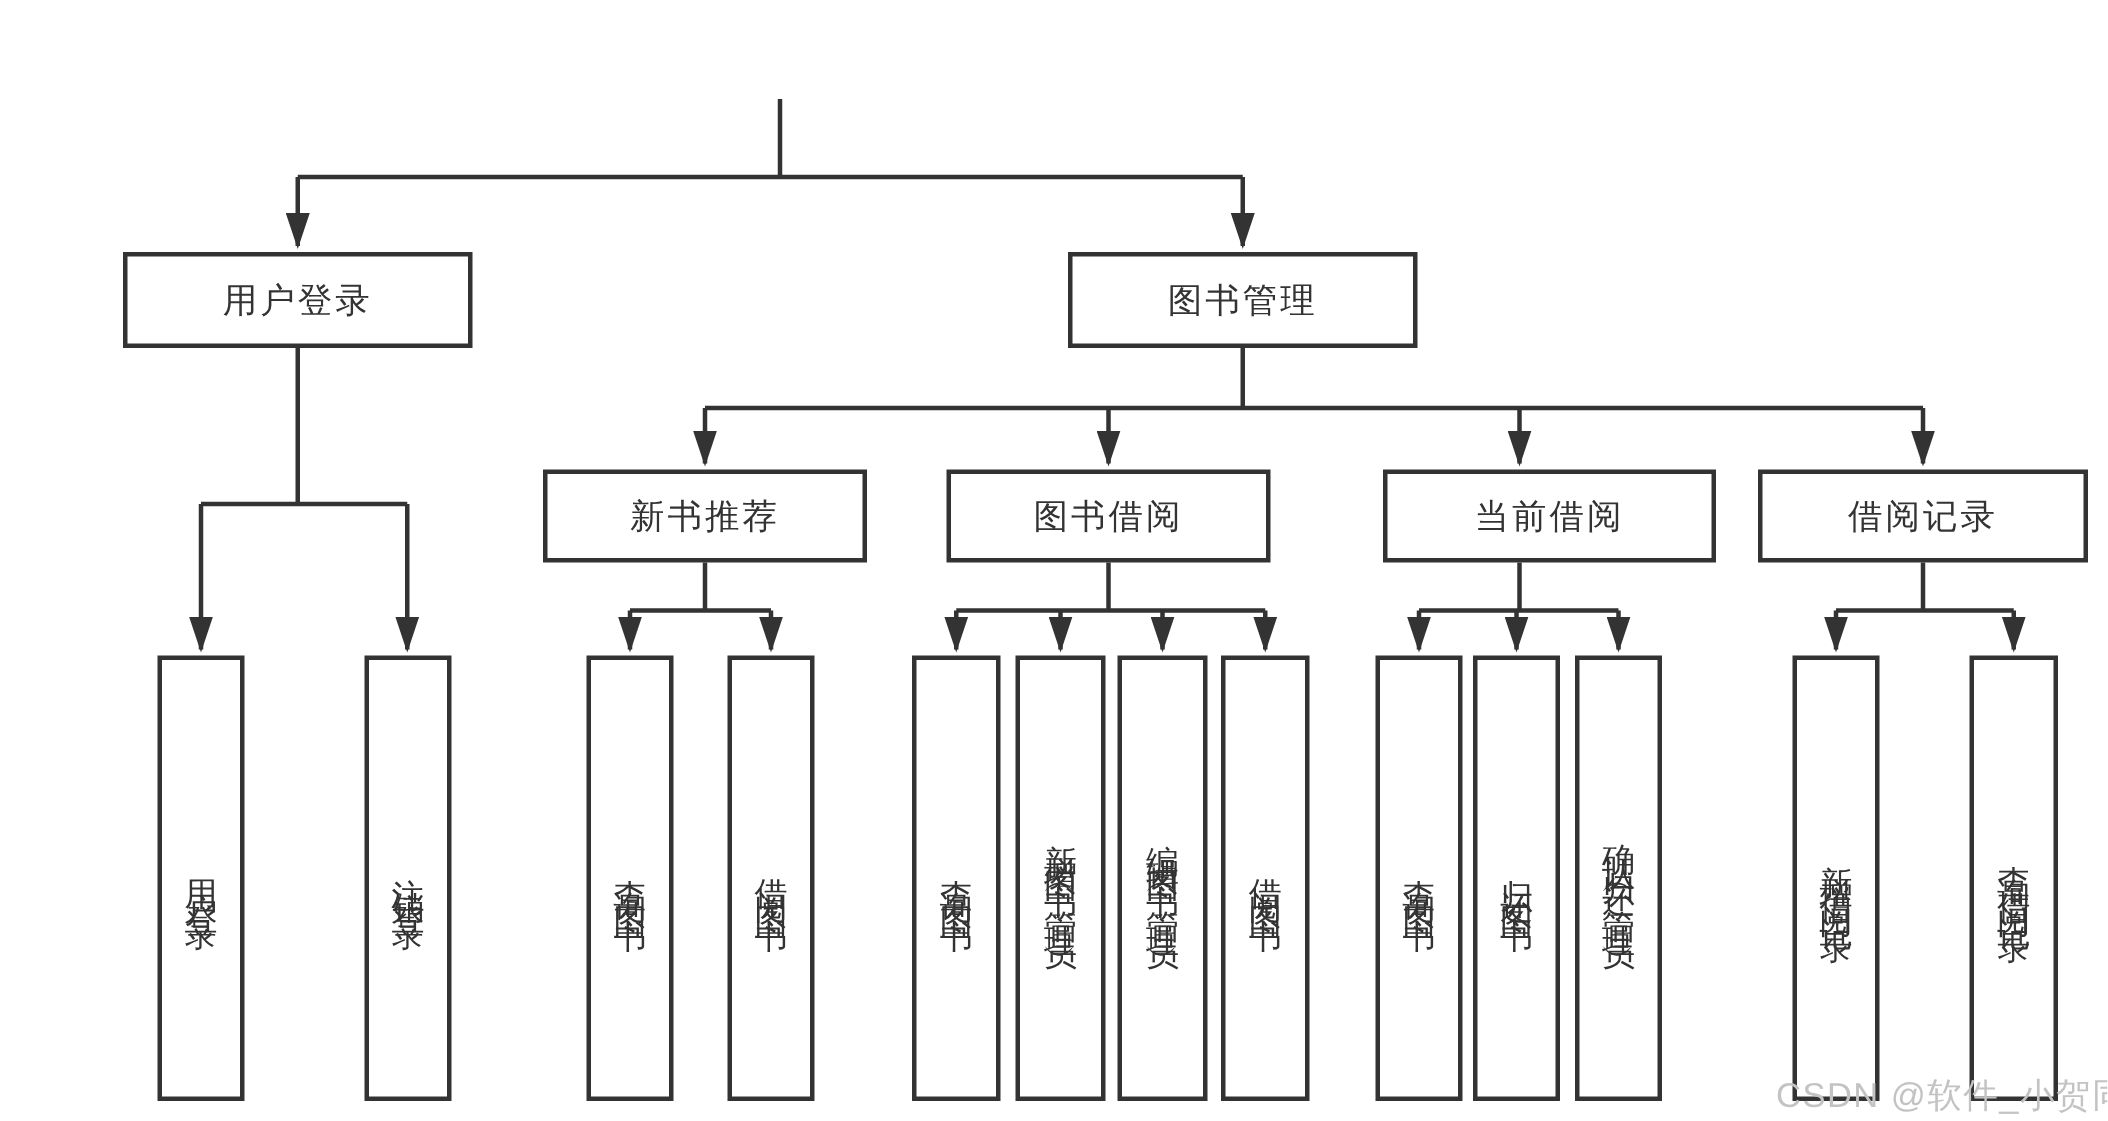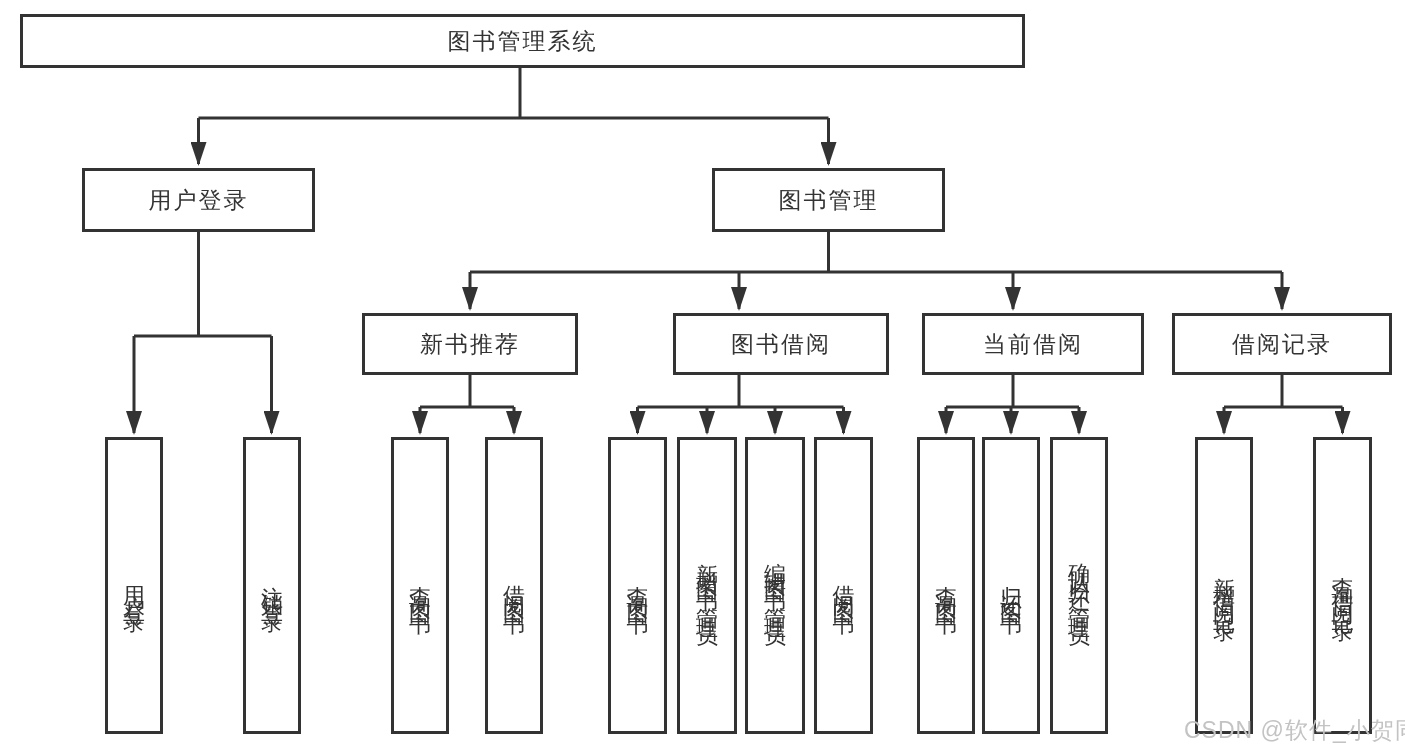--- a/index.html
+++ b/index.html
@@ -99,27 +99,26 @@
       <path d="M1011,407 V433" marker-end="url(#arrow)"></path>
       <path d="M1079,407 V433" marker-end="url(#arrow)"></path>
 
       <path d="M1282,373 V407"></path>
       <path d="M1224,407 H1342.5"></path>
       <path d="M1224,407 V433" marker-end="url(#arrow)"></path>
       <path d="M1342.5,407 V433" marker-end="url(#arrow)"></path>
     </g>
   </svg>
 
-  <div class="box h" style="left:20px; top:14px; width:1005px; height:54px;">图书管理系统</div>
 
   <div class="box h" style="left:82px; top:168px; width:233px; height:64px;">用户登录</div>
   <div class="box h" style="left:712px; top:168px; width:233px; height:64px;">图书管理</div>
 
   <div class="box h" style="left:362px; top:313px; width:216px; height:62px;">新书推荐</div>
-  <div class="box h" style="left:631px; top:313px; width:216px; height:62px;margin-left:42px;">图书借阅</div>
+  <div class="box h" style="left:631px; top:313px; width:216px; height:62px;">图书借阅</div>
   <div class="box h" style="left:902px; top:313px; width:222px; height:62px;margin-left:20px;">当前借阅</div>
   <div class="box h" style="left:1172px; top:313px; width:220px; height:62px;">借阅记录</div>
 
   <div class="box v" style="left:105px; top:437px; width:58px; height:297px;">用户登录</div>
   <div class="box v" style="left:243px; top:437px; width:58px; height:297px;">注销登录</div>
 
   <div class="box v" style="left:391px; top:437px; width:58px; height:297px;">查询图书</div>
   <div class="box v" style="left:485px; top:437px; width:58px; height:297px;">借阅图书</div>
 
   <div class="box v" style="left:608px; top:437px; width:59px; height:297px;">查询图书</div>

